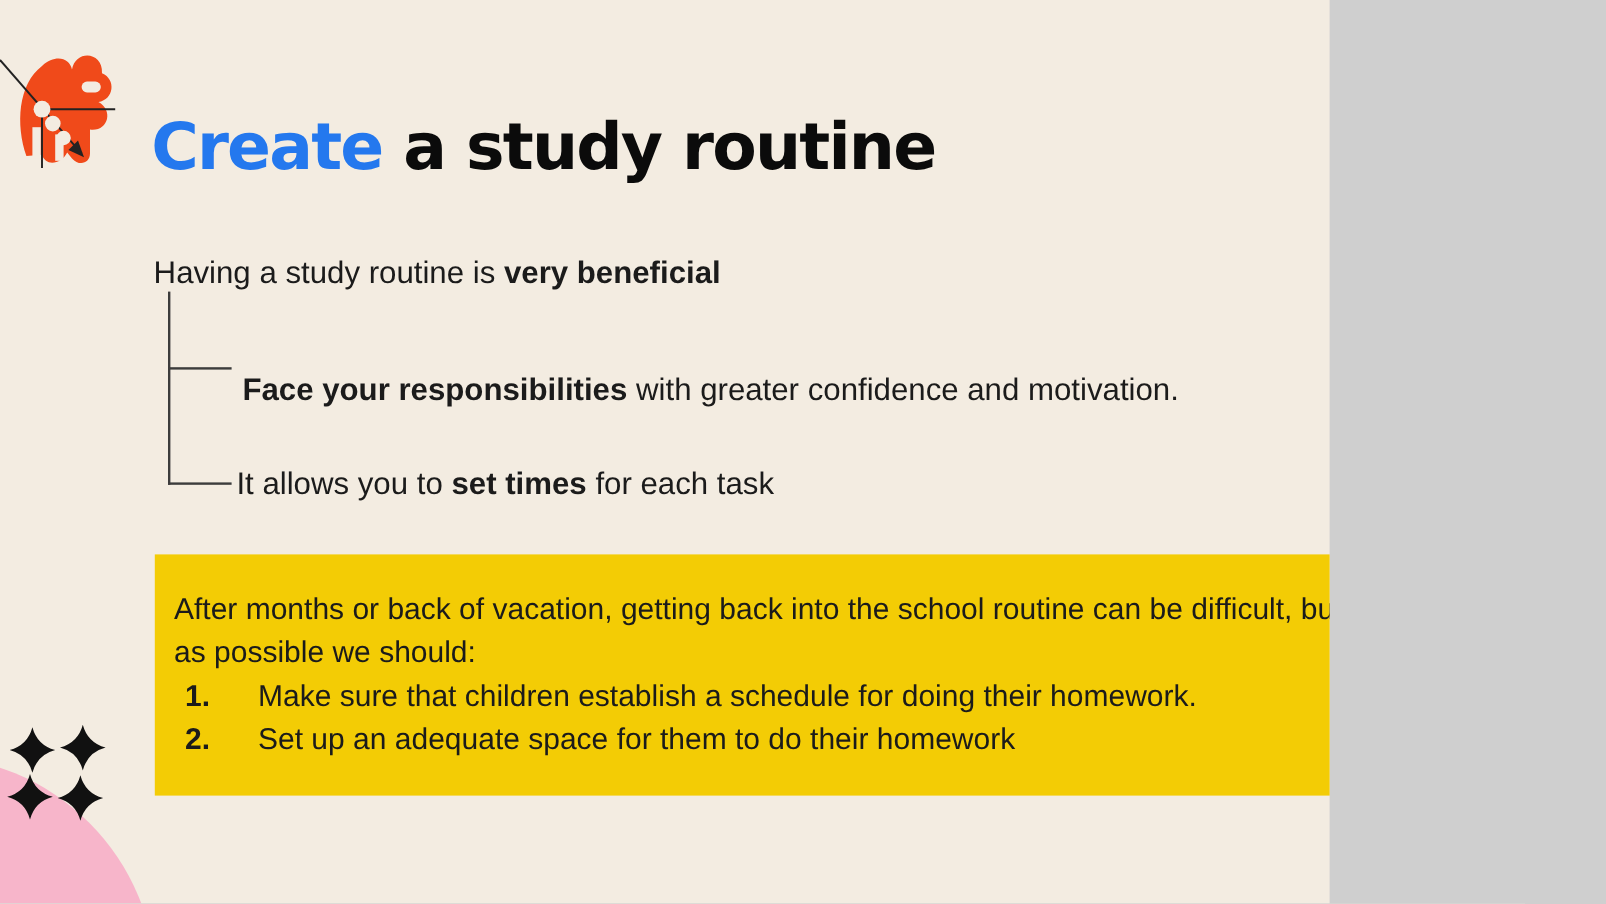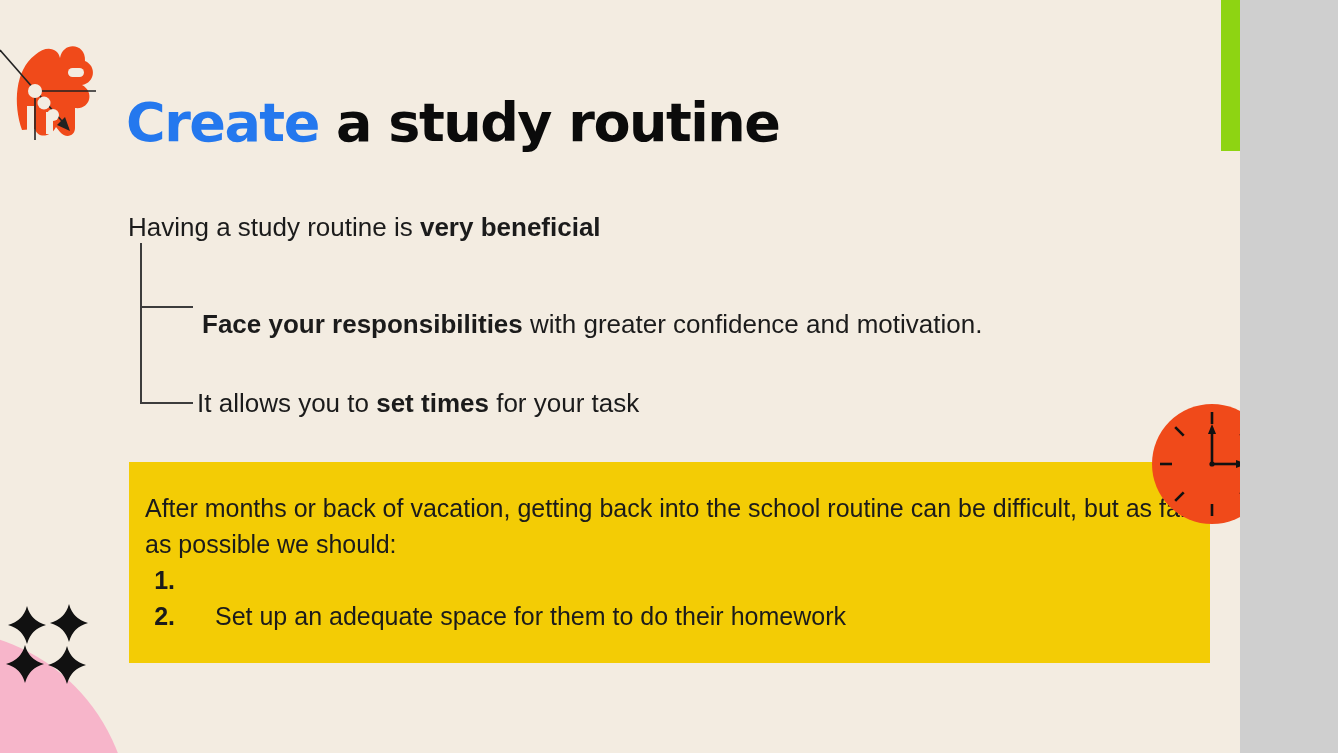--- a/index.html
+++ b/index.html
@@ -2,21 +2,21 @@
 <html style="--bg: #F3ECE1; --blue: #2478EE; --yellow: #F3CC05; --green: #8ED412; --orange: #F04A1A; --pink: #F7B5CA; --ink: #1B1B1B; --line: #3C3C3C;"><head>
 <meta charset="utf-8">
 <style>
   :root{
     --bg:#F3ECE1; --yellow:#F3CC05; --green:#8ED412; --orange:#F04A1A;
     --pink:#F7B5CA; --blue:#2478EE; --ink:#1B1B1B; --line:#3C3C3C;
   }
   *{margin:0;padding:0;box-sizing:border-box;}
   html,body{background:#cfcfcf;}
   .slide{
-    position:relative; width:1240px; height:753px; overflow:hidden;
+    position:relative; width:1108px; height:753px; overflow:hidden;
     background:var(--bg);
     font-family:"Liberation Sans", sans-serif; color:var(--ink);
   }
   
   .scribble{position:absolute; left:0; top:28px; width:112px; height:122px;}
   .green-rect{position:absolute; left:1221px; top:0; width:117px; height:151px; background:var(--green);}
   .asterisk{position:absolute; width:84px; height:84px;}
   .asterisk.a1{left:1238px; top:22px;}
   .asterisk.a2{left:1238px; top:121px;}
   .asterisk.a3{left:1238px; top:221px;}
@@ -90,27 +90,28 @@
     <path fill="none" stroke="#2B2B2B" stroke-width="1.6" d="M -9.5,-22.9 L -9.5,-38 L 9.5,-38 L 9.5,-22.9 L 20.2,-33.6 L 33.6,-20.2 L 22.9,-9.5 L 38,-9.5 L 38,9.5 L 22.9,9.5 L 33.6,20.2 L 20.2,33.6 L 9.5,22.9 L 9.5,38 L -9.5,38 L -9.5,22.9 L -20.2,33.6 L -33.6,20.2 L -22.9,9.5 L -38,9.5 L -38,-9.5 L -22.9,-9.5 L -33.6,-20.2 L -20.2,-33.6 Z"></path>
   </svg>
 
   <h1 class="title"><span class="accent">Create</span><span class="rest"> a study routine</span></h1>
 
   <p class="bodytext intro"><span>Having a study routine is </span><b>very beneficial</b></p>
   <div class="tree-vline"></div>
   <div class="tree-hline b1"></div>
   <div class="tree-hline b2"></div>
   <p class="bodytext branch1"><b>Face your responsibilities</b><span> with greater confidence and motivation.</span></p>
-  <p class="bodytext branch2"><span>It allows you to </span><b>set times</b><span> for your task</span></p>
+  <p class="bodytext branch2"><span>It allows you to </span><b>set times</b><span> for each task</span></p>
 
   <div class="note-box">
     <p><span>After months or back of vacation, </span><b>getting back into the school routine</b><span> can be difficult, but as far as possible we </span><b>should</b><span>:</span></p>
     <div class="note-list">
       <div class="note-item">
         <span class="num">1.</span>
+        <span class="item-text"><span>Make sure that children </span><b>establish a schedule</b><span> for doing their homework.</span></span>
       </div>
       <div class="note-item">
         <span class="num">2.</span>
         <span class="item-text"><span>Set up an </span><b>adequate space</b><span> for them to do their homework</span></span>
       </div>
     </div>
   </div>
 
   <svg class="clock" viewBox="0 0 124 124">
     <circle cx="62" cy="62" r="60" fill="#F04A1A"></circle>

